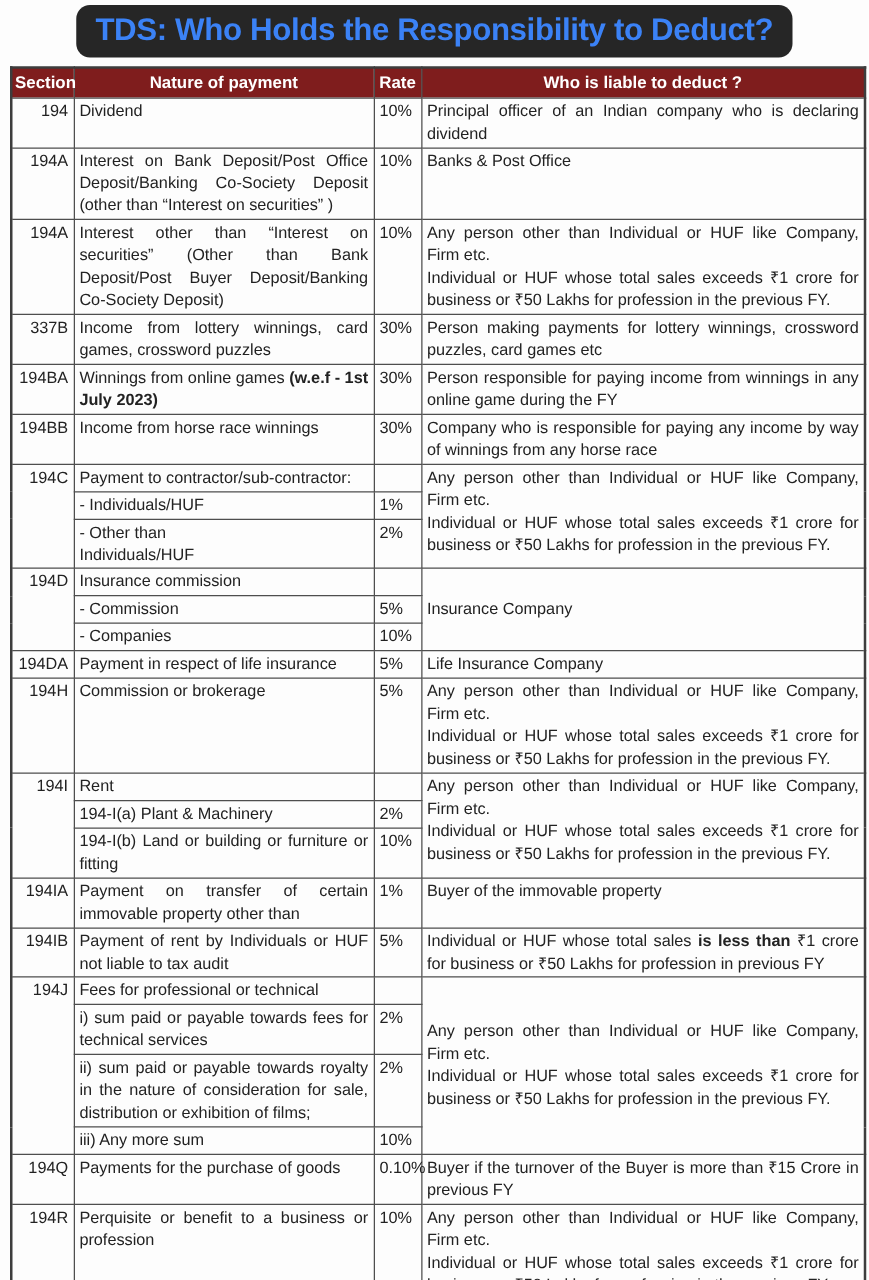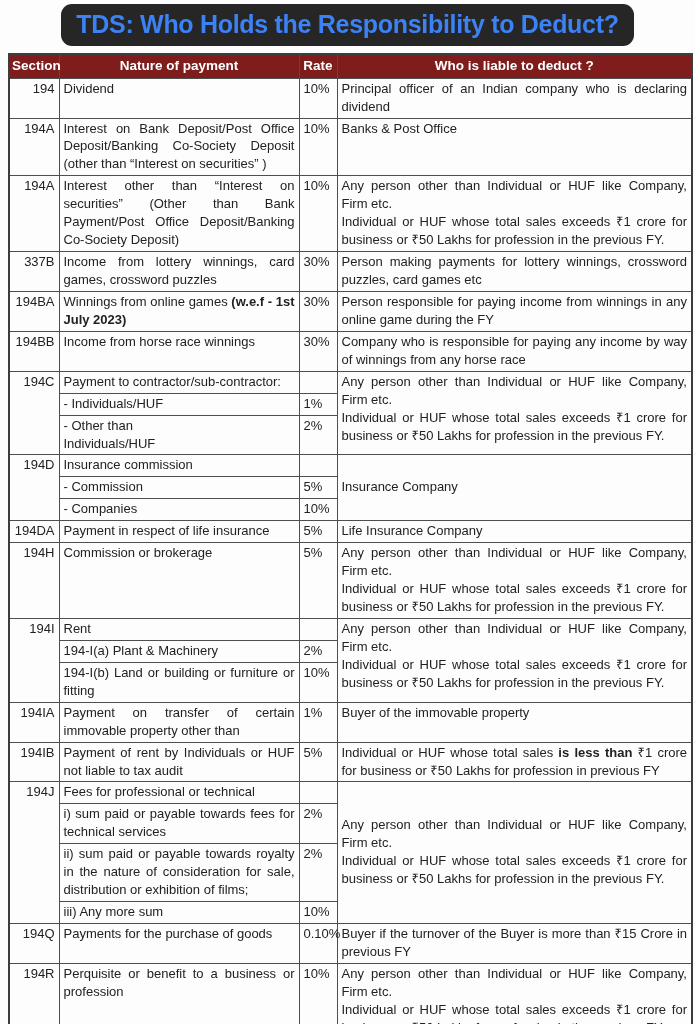--- a/index.html
+++ b/index.html
@@ -87,21 +87,21 @@
 
       <tr>
         <td class="sec">194A</td>
         <td class="nat">Interest on Bank Deposit/Post Office Deposit/Banking Co-Society Deposit (other than “Interest on securities” )</td>
         <td class="rate">10%</td>
         <td class="liable">Banks &amp; Post Office</td>
       </tr>
 
       <tr>
         <td class="sec">194A</td>
-        <td class="nat">Interest other than “Interest on securities” (Other than Bank Payment/Post Office Deposit/Banking Co-Society Deposit)</td>
+        <td class="nat">Interest other than “Interest on securities” (Other than Bank Deposit/Post Buyer Deposit/Banking Co-Society Deposit)</td>
         <td class="rate">10%</td>
         <td class="liable">Any person other than Individual or HUF like Company, Firm etc.
 Individual or HUF whose total sales exceeds ₹1 crore for business or ₹50 Lakhs for profession in the previous FY.</td>
       </tr>
 
       <tr>
         <td class="sec">337B</td>
         <td class="nat">Income from lottery winnings, card games, crossword puzzles</td>
         <td class="rate">30%</td>
         <td class="liable">Person making payments for lottery winnings, crossword puzzles, card games etc</td>

